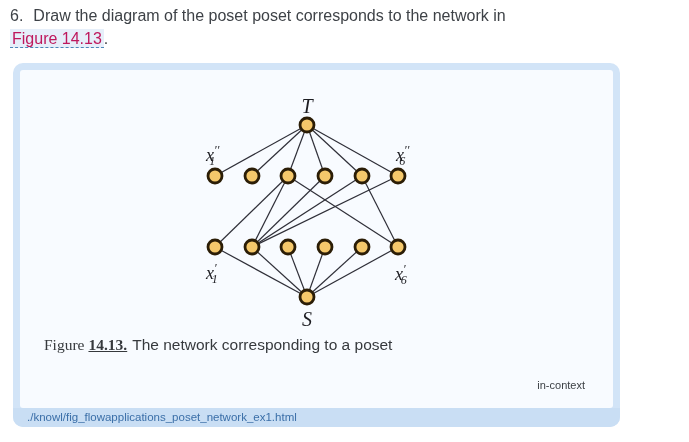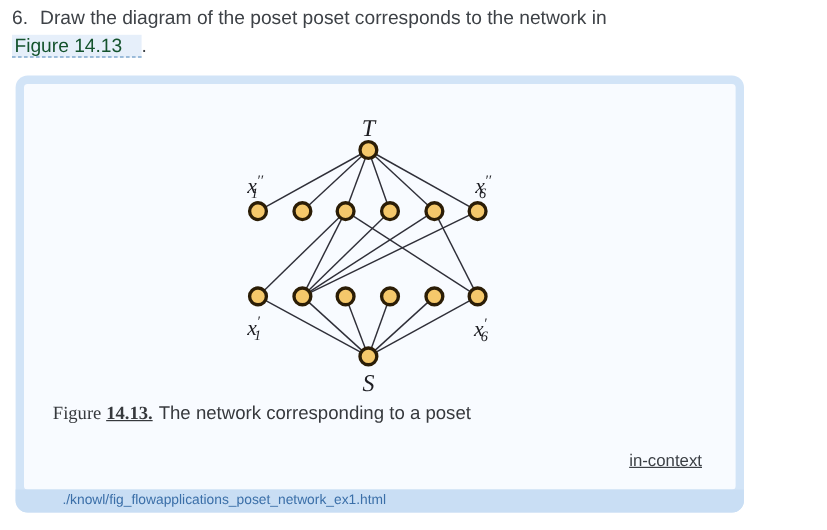--- a/index.html
+++ b/index.html
@@ -4,47 +4,47 @@
 <style>
   html,body{margin:0;padding:0;background:#ffffff;}
   .page{
     position:relative;width:689px;height:442px;background:#ffffff;overflow:hidden;
     font-family:"Liberation Sans",sans-serif;
   }
   
   .question{position:absolute;left:10px;top:4px;width:560px;color:#3e4247;font-size:16px;line-height:23px;}
   .qnum{margin-right:10px;}
   .knowl-link{
-    color:#14532d;background:#e6effa;border-bottom:1px dashed #4d86b8;
-    padding:1px 16px 0 2px;text-decoration:none;cursor:pointer;
+    color:#be185d;background:#e6effa;border-bottom:1px dashed #4d86b8;
+    padding:1px 2px 0 2px;text-decoration:none;cursor:pointer;
   }
   .period{color:#3e4247;}
   
   .knowl-panel{
     position:absolute;left:13px;top:63px;width:607px;height:364px;
     background:#d2e4f7;border-radius:10px;
   }
   .knowl-inner{
     position:absolute;left:7px;top:7px;right:7px;bottom:19px;
     background:#f8fbff;border-radius:3px;
   }
   .net-svg{position:absolute;left:0;top:0;pointer-events:none;}
   .mathlabel{font-family:"Liberation Serif",serif;font-style:italic;fill:#1d1d22;}
   .caption{
     position:absolute;left:31px;top:273px;font-size:15.5px;color:#36393d;
     font-family:"Liberation Sans",sans-serif;
   }
   .cap-label{font-family:"Liberation Serif",serif;}
   .cap-num{font-family:"Liberation Serif",serif;font-weight:bold;margin:0 5px 0 4px;text-decoration:underline;}
   .incontext-row{position:absolute;right:35px;top:312px;}
-  .incontext-link{color:#3c4045;font-size:14px;text-decoration:underline;cursor:pointer;}
+  .incontext-link{color:#3c4045;font-size:11px;cursor:pointer;}
   .status-bar{
     position:absolute;left:0;right:0;bottom:0;height:19px;line-height:18px;
     background:#c9def4;border-radius:0 0 10px 10px;
-    color:#3b6fa8;font-size:11.5px;padding-left:39px;box-sizing:border-box;
+    color:#3b6fa8;font-size:11.5px;padding-left:14px;box-sizing:border-box;
     white-space:nowrap;overflow:hidden;
   }
 </style>
 </head>
 <body>
 
 <div class="page">
 
   <div class="question">
     <div>

